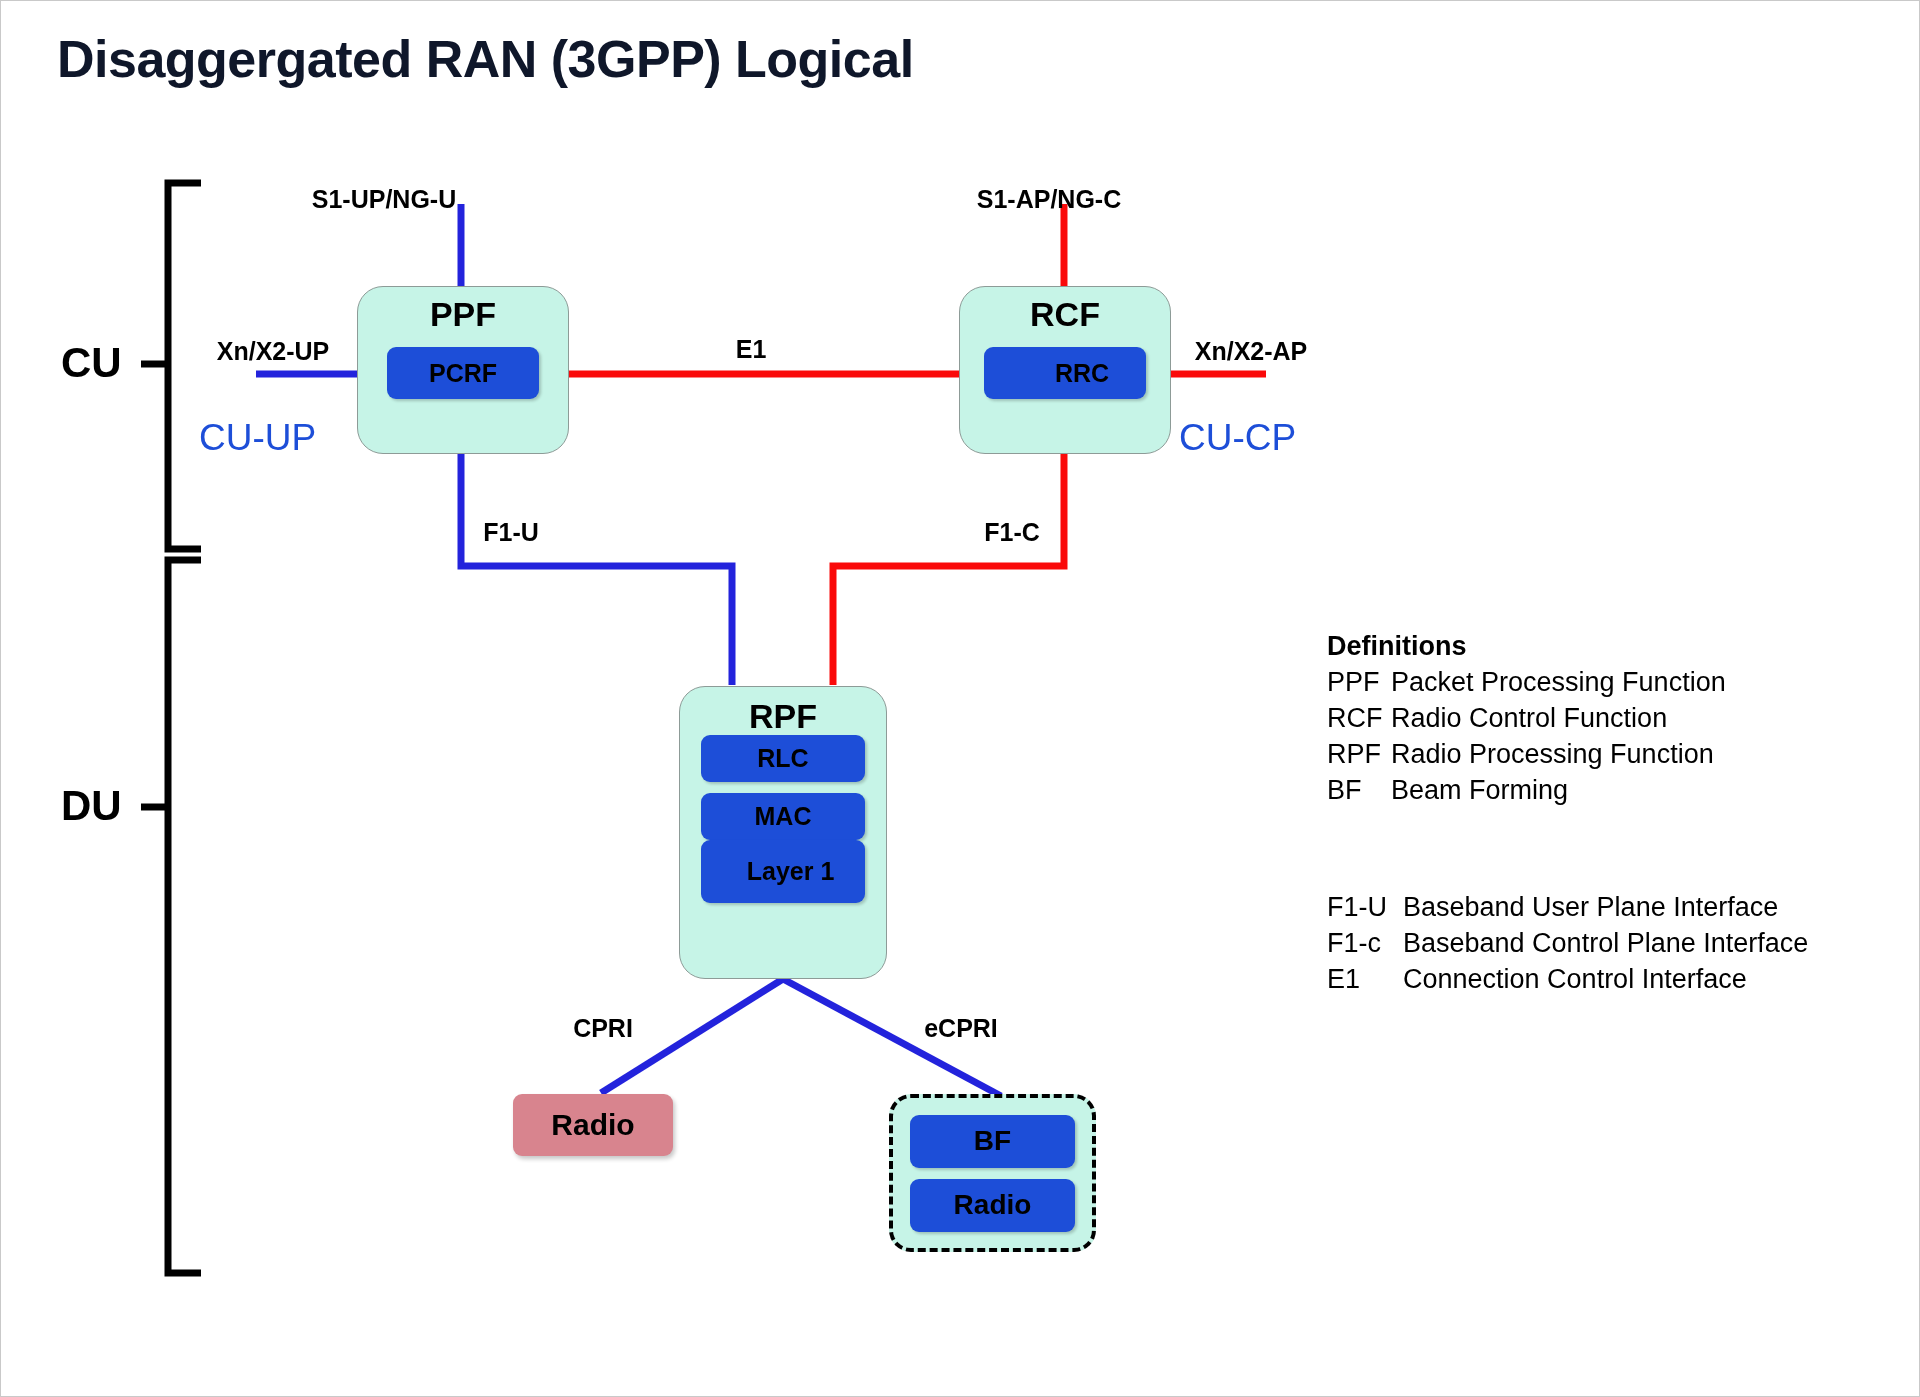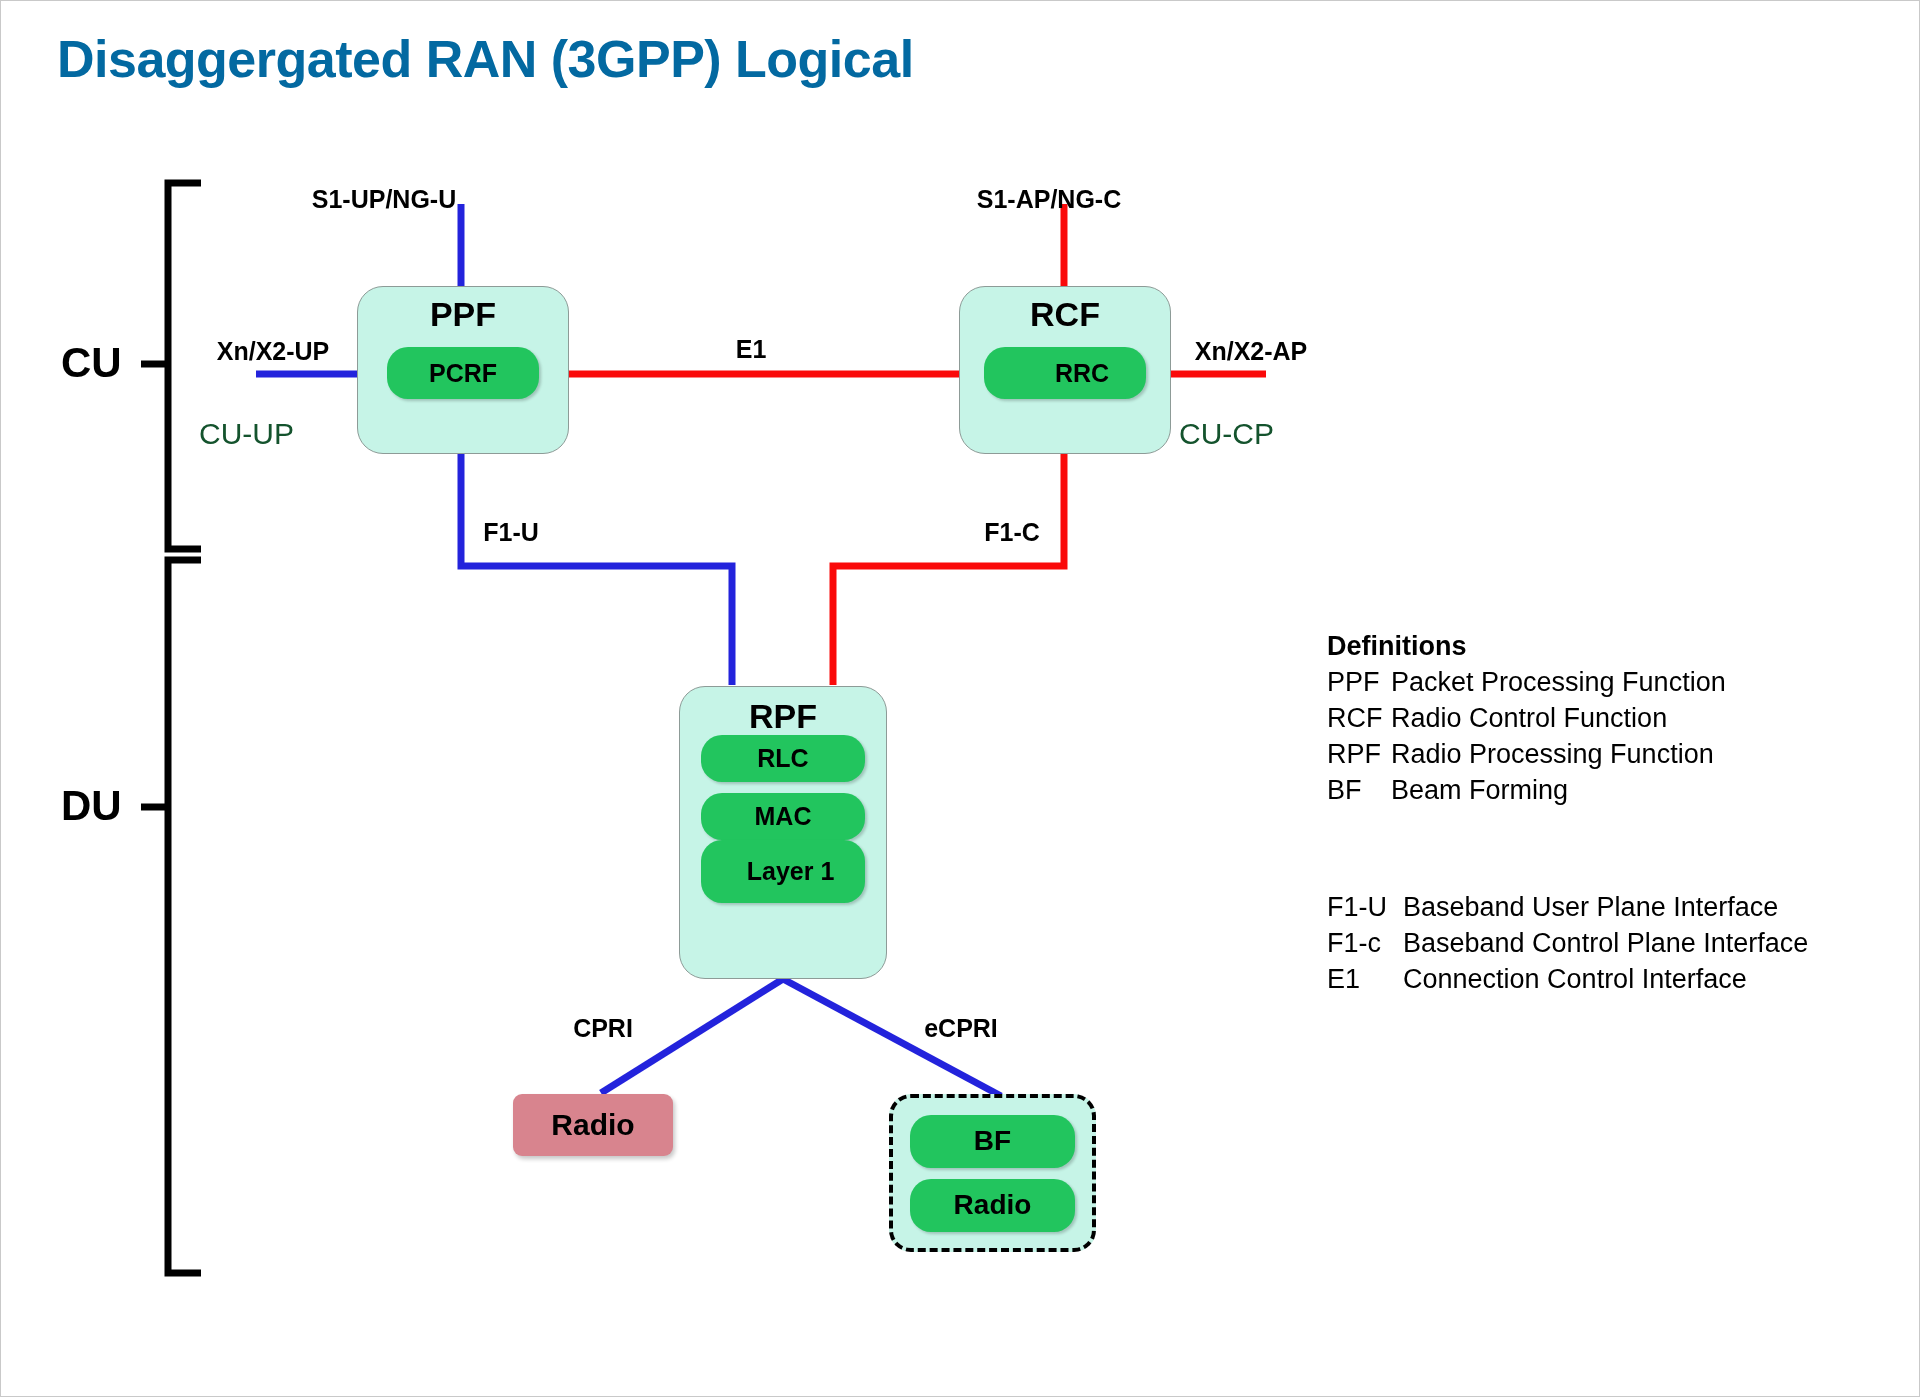--- a/index.html
+++ b/index.html
@@ -28,58 +28,58 @@
     pointer-events: none;
   }
   .abs { position: absolute; }
 
   
   #page-title {
     left: 56px;
     top: 28px;
     font-size: 52px;
     font-weight: 700;
-    color: #0369a1;
+    color: #0f172a;
     letter-spacing: -0.5px;
     white-space: nowrap;
   }
 
   
   .group-label {
     font-size: 42px;
     font-weight: 700;
     color: #000;
     white-space: nowrap;
   }
   .plane-label {
-    font-size: 30px;
+    font-size: 37px;
     font-weight: 400;
-    color: #14532d;
+    color: #1d4ed8;
     white-space: nowrap;
   }
 
   
   .fn-node {
     background: #C6F4E7;
     border: 1.5px solid #8d9b97;
     border-radius: 26px;
     box-sizing: border-box;
     display: flex;
     flex-direction: column;
     align-items: center;
   }
   .fn-title {
     font-size: 34px;
     font-weight: 700;
     color: #000;
     line-height: 1;
   }
   .sub-block {
-    background: #22c55e;
-    border-radius: 21px;
+    background: #1d4ed8;
+    border-radius: 9px;
     box-sizing: border-box;
     display: flex;
     align-items: center;
     justify-content: center;
     color: #000;
     font-weight: 700;
     font-size: 25px;
     box-shadow: 2px 2px 3px rgba(0,0,0,0.20);
   }
 

